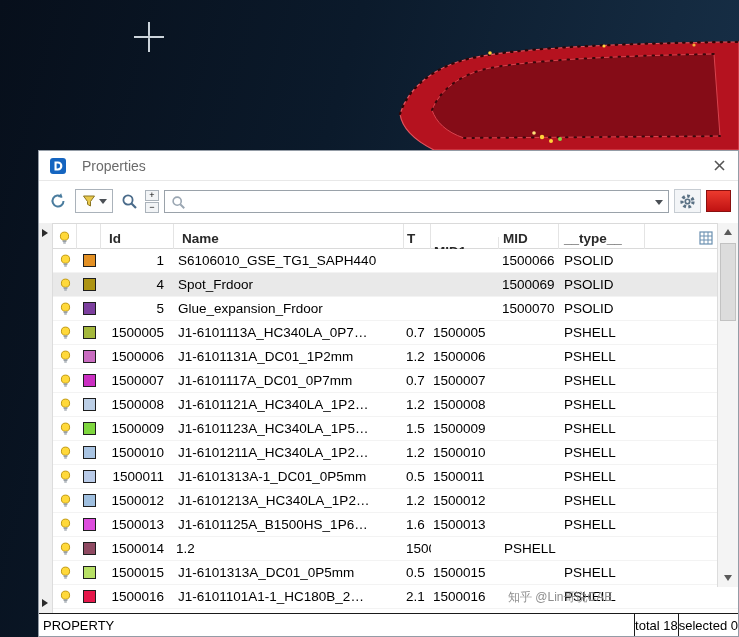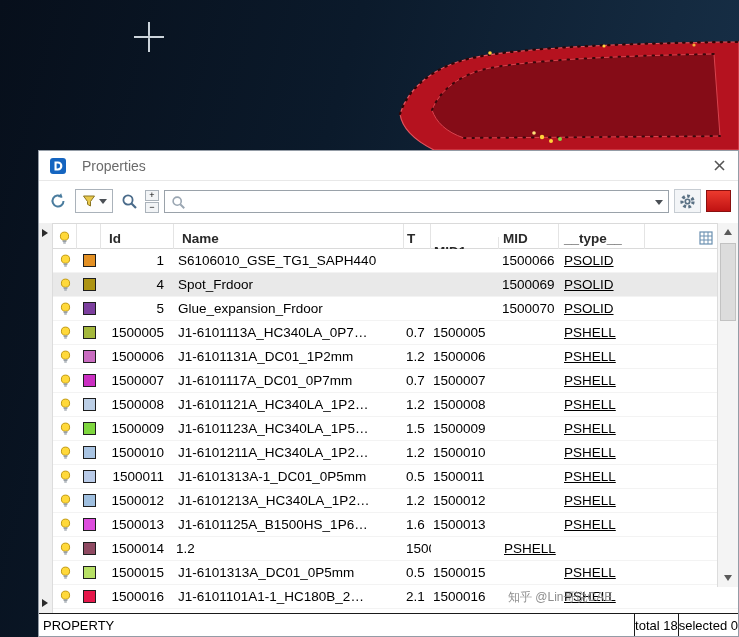--- a/index.html
+++ b/index.html
@@ -62,21 +62,21 @@
   .trow.hl { background:#e9e9e9; }
   .cell { display:flex; align-items:center; font-size:13.5px; color:#000; overflow:hidden; white-space:nowrap; }
   .c-bulb { justify-content:center; cursor:pointer; }
   .c-swatch { justify-content:center; }
   .swatch { width:13px; height:13px; border:1px solid #1e1e1e; cursor:pointer; }
   .c-id { justify-content:flex-end; padding-right:10px; }
   .c-name { padding-left:4px; }
   .c-t { padding-left:2px; }
   .c-mid1 { padding-left:2px; }
   .c-mid { padding-left:3px; }
-  .c-type { padding-left:5px;text-decoration:underline; }
+  .c-type { padding-left:5px; }
 
   
   .vscroll { position:absolute; right:0; top:72px; width:21px; height:364px; background:#f4f4f4; border-left:1px solid #dcdcdc; z-index:4; }
   .sc-btn { position:absolute; left:0; width:20px; height:18px; display:flex; align-items:center; justify-content:center; background:#f4f4f4; cursor:pointer; }
   .sc-btn.up { top:0; } .sc-btn.down { bottom:0; }
   .tri-up { width:0; height:0; border-left:4px solid transparent; border-right:4px solid transparent; border-bottom:6px solid #5a5a5a; }
   .tri-down { width:0; height:0; border-left:4px solid transparent; border-right:4px solid transparent; border-top:6px solid #5a5a5a; }
   .sc-thumb { position:absolute; left:2px; top:20px; width:16px; height:78px; background:#dcdcdc; border:1px solid #c2c2c2; cursor:grab; }
 
   

